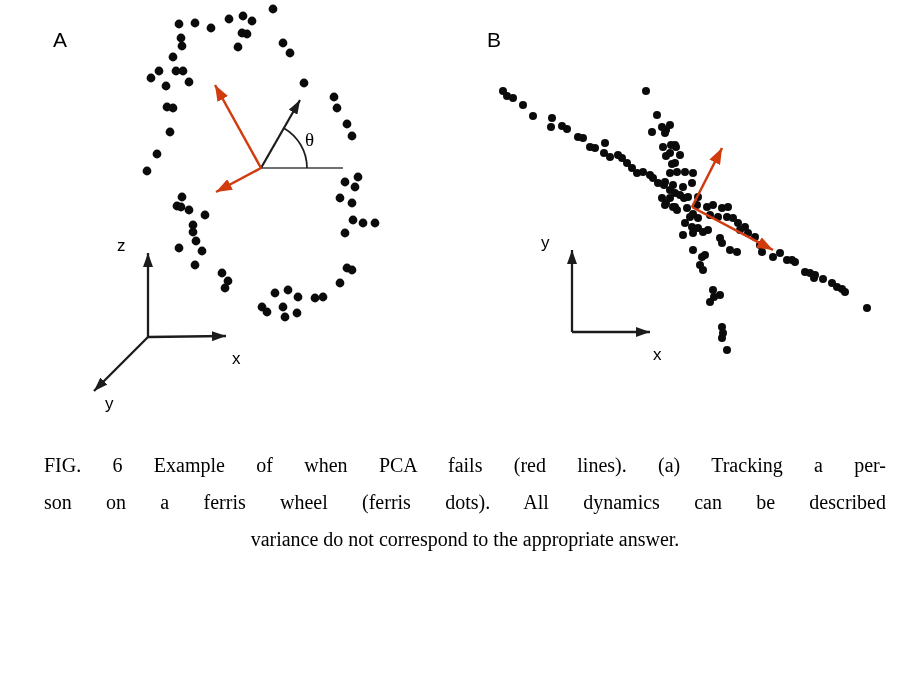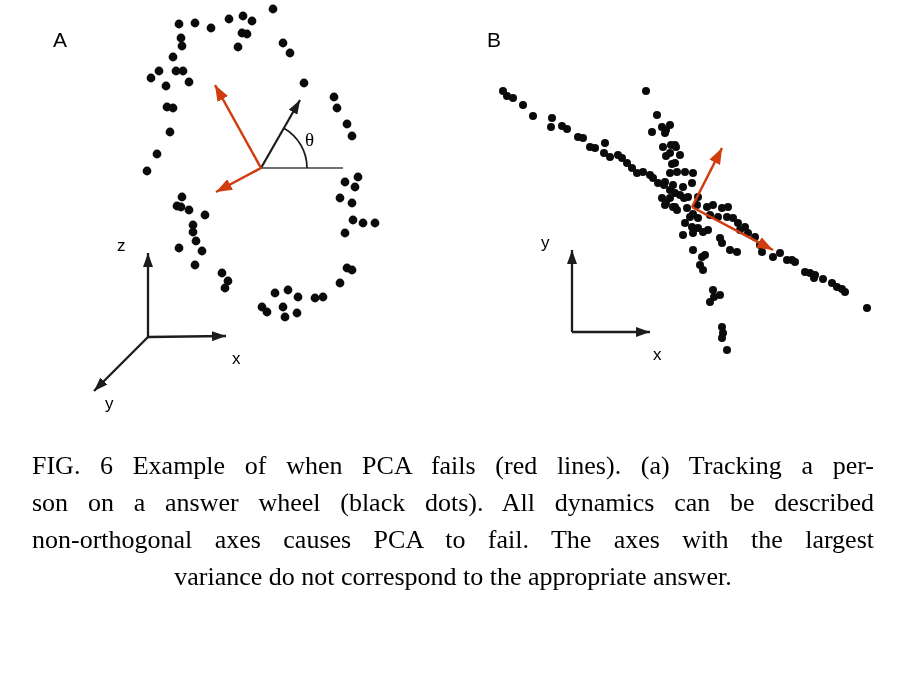--- a/index.html
+++ b/index.html
@@ -6,22 +6,22 @@
   .page{
     position:relative;width:922px;height:681px;background:#ffffff;
     overflow:hidden;font-family:"Liberation Sans",sans-serif;color:#000;
   }
   .figure-canvas{position:absolute;left:0;top:0;}
   .lbl{position:absolute;color:#000;line-height:1;}
   .panel-label{font-size:21px;font-family:"Liberation Sans",sans-serif;}
   .axis-label{font-size:17px;font-family:"Liberation Sans",sans-serif;}
   .theta-label{font-size:19px;font-family:"Liberation Serif",serif;}
   .caption{
-    position:absolute;left:32px;top:447px;width:842px;
-    font-family:"Liberation Serif",serif;font-size:26px;line-height:37px;color:#000;
+    position:absolute;left:44px;top:447px;width:842px;
+    font-family:"Liberation Serif",serif;font-size:20px;line-height:37px;color:#000;
   }
   .caption .jline{text-align:justify;text-align-last:justify;}
   .caption .lastline{text-align:center;}
 </style>
 </head>
 <body>
 
 <div class="page">
 
   <svg class="figure-canvas" width="922" height="440" viewBox="0 0 922 440">
@@ -247,18 +247,17 @@
   <span class="lbl axis-label" style="left:232px;top:350px">x</span>
   <span class="lbl axis-label" style="left:105px;top:395px">y</span>
 
   <span class="lbl theta-label" style="left:305px;top:130px">θ</span>
 
   <span class="lbl axis-label" style="left:541px;top:234px">y</span>
   <span class="lbl axis-label" style="left:653px;top:346px">x</span>
 
   <div class="caption">
     <div class="jline">FIG. 6  Example of when PCA fails (red lines). (a) Tracking a per-</div>
-    <div class="jline">son on a answer wheel (black dots).  All dynamics can be described</div>
-    <div class="jline">non-orthogonal axes causes PCA to fail.  The axes with the largest</div>
+    <div class="jline">son on a ferris wheel (ferris dots).  All dynamics can be described</div>
     <div class="lastline">variance do not correspond to the appropriate answer.</div>
   </div>
 
 </div>
 
 </body></html>

